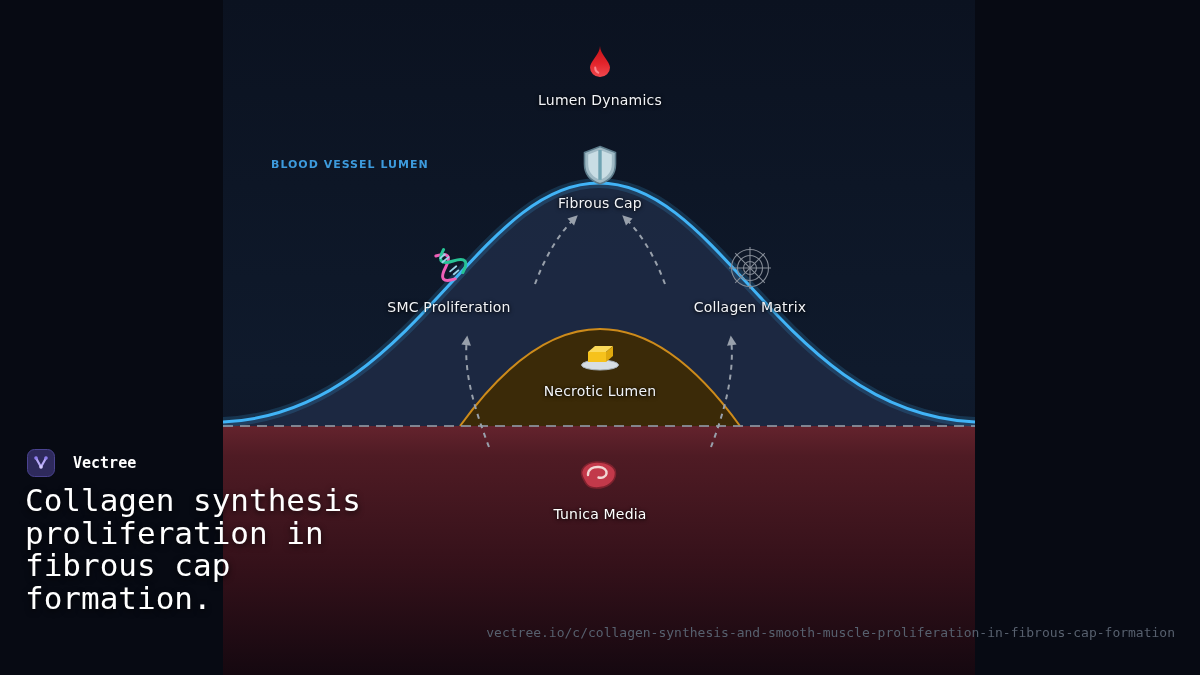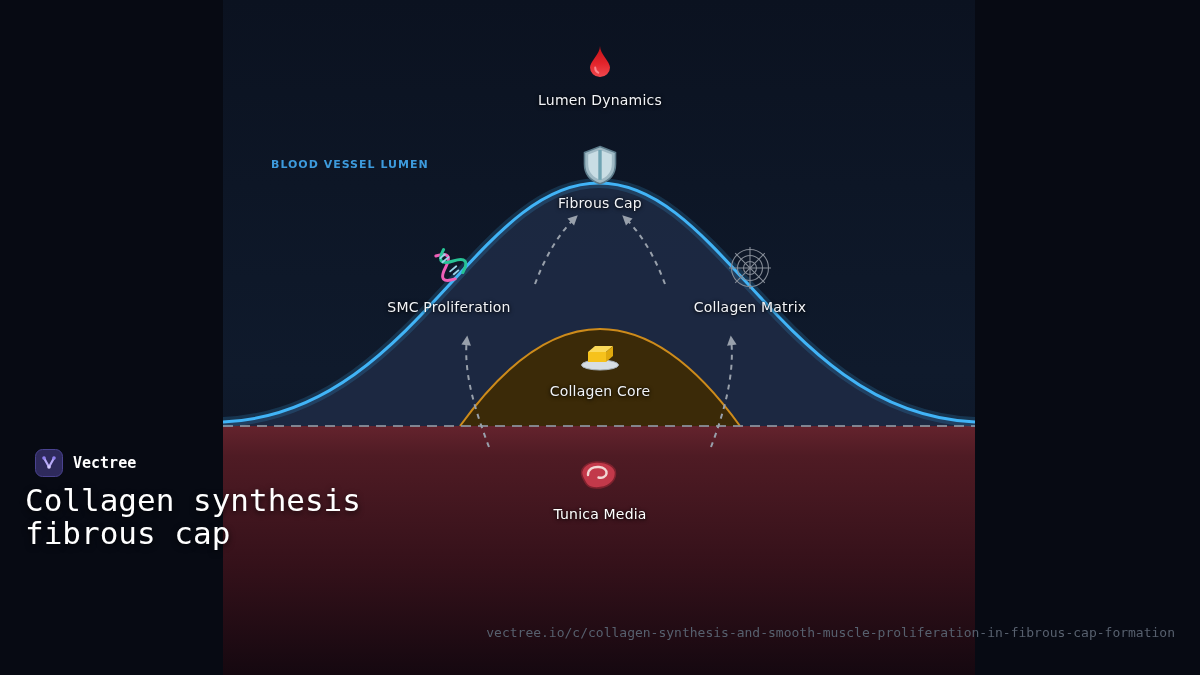--- a/index.html
+++ b/index.html
@@ -21,22 +21,22 @@
     white-space: nowrap; text-shadow: 0 1px 4px rgba(0,0,0,0.9), 0 0 2px rgba(0,0,0,0.7);
   }
   .node-label.muted { color: #ffffff; }
   .region-label {
     position: absolute; left: 271px; top: 158px; z-index: 3;
     font-size: 11px; font-weight: bold; letter-spacing: 1px; color: #3d9bdd;
     white-space: nowrap;
   }
 
   .brand {
-    position: absolute; left: 35px; top: 449px; z-index: 5;
-    display: flex; align-items: center; gap: 10px;
+    position: absolute; left: 27px; top: 449px; z-index: 5;
+    display: flex; align-items: center; gap: 18px;
   }
   .brand-name {
     font-family: "DejaVu Sans Mono", monospace; font-weight: bold;
     font-size: 15px; color: #ffffff;
   }
   .headline {
     position: absolute; left: 25px; top: 484px; width: 420px; z-index: 5;
     font-family: "DejaVu Sans Mono", monospace; font-weight: normal;
     font-size: 31px; line-height: 32.6px; color: #ffffff;
     text-shadow: 0 2px 6px rgba(0,0,0,0.8);
@@ -158,36 +158,38 @@
     <svg viewBox="0 0 42 34" width="42" height="34">
       <path d="M5.5 19 C2 11 9 4.5 19 4 C30 3.5 39 8.5 38.5 16 C38 24 30.5 30 19.5 30 C10.5 30 8.5 25.5 5.5 19 Z" fill="#c2394a" stroke="#7e222e" stroke-width="1.6"></path>
       <path d="M11 17 C11 11 16 8.5 22 9 C27 9.4 30 12 29.5 15.5 C29 19 25 20.5 21.5 19.5" fill="none" stroke="#f2d7d4" stroke-width="2.4" stroke-linecap="round"></path>
     </svg>
   </div>
 
   <div class="node-label" id="label-lumen">Lumen Dynamics</div>
   <div class="node-label" id="label-cap">Fibrous Cap</div>
   <div class="node-label" id="label-smc">SMC Proliferation</div>
   <div class="node-label" id="label-collagen">Collagen Matrix</div>
-  <div class="node-label" id="label-core">Collagen Core</div>
+  <div class="node-label" id="label-core">Necrotic Lumen</div>
   <div class="node-label muted" id="label-media">Tunica Media</div>
 
   <div class="brand">
     <span style="display:inline-flex;">
       <svg viewBox="0 0 28 28" width="28" height="28">
         <rect x="0.5" y="0.5" width="27" height="27" rx="7" fill="#2e2a5c" stroke="#4a4390" stroke-width="1"></rect>
         <path d="M9 9 L14 18 L19 9" fill="none" stroke="#b7a9f7" stroke-width="2.2" stroke-linecap="round" stroke-linejoin="round"></path>
         <circle cx="9" cy="9" r="1.8" fill="#8f7ff0"></circle>
         <circle cx="19" cy="9" r="1.8" fill="#8f7ff0"></circle>
         <circle cx="14" cy="18" r="1.8" fill="#d3c9ff"></circle>
       </svg>
     </span>
     <span class="brand-name">Vectree</span>
   </div>
 
   <div class="headline">
     <div>Collagen synthesis</div>
+    <div>proliferation in</div>
     <div>fibrous cap</div>
+    <div>formation.</div>
   </div>
 
   <div class="footer-url">vectree.io/c/collagen-synthesis-and-smooth-muscle-proliferation-in-fibrous-cap-formation</div>
 
 </div>
 
 </body></html>

